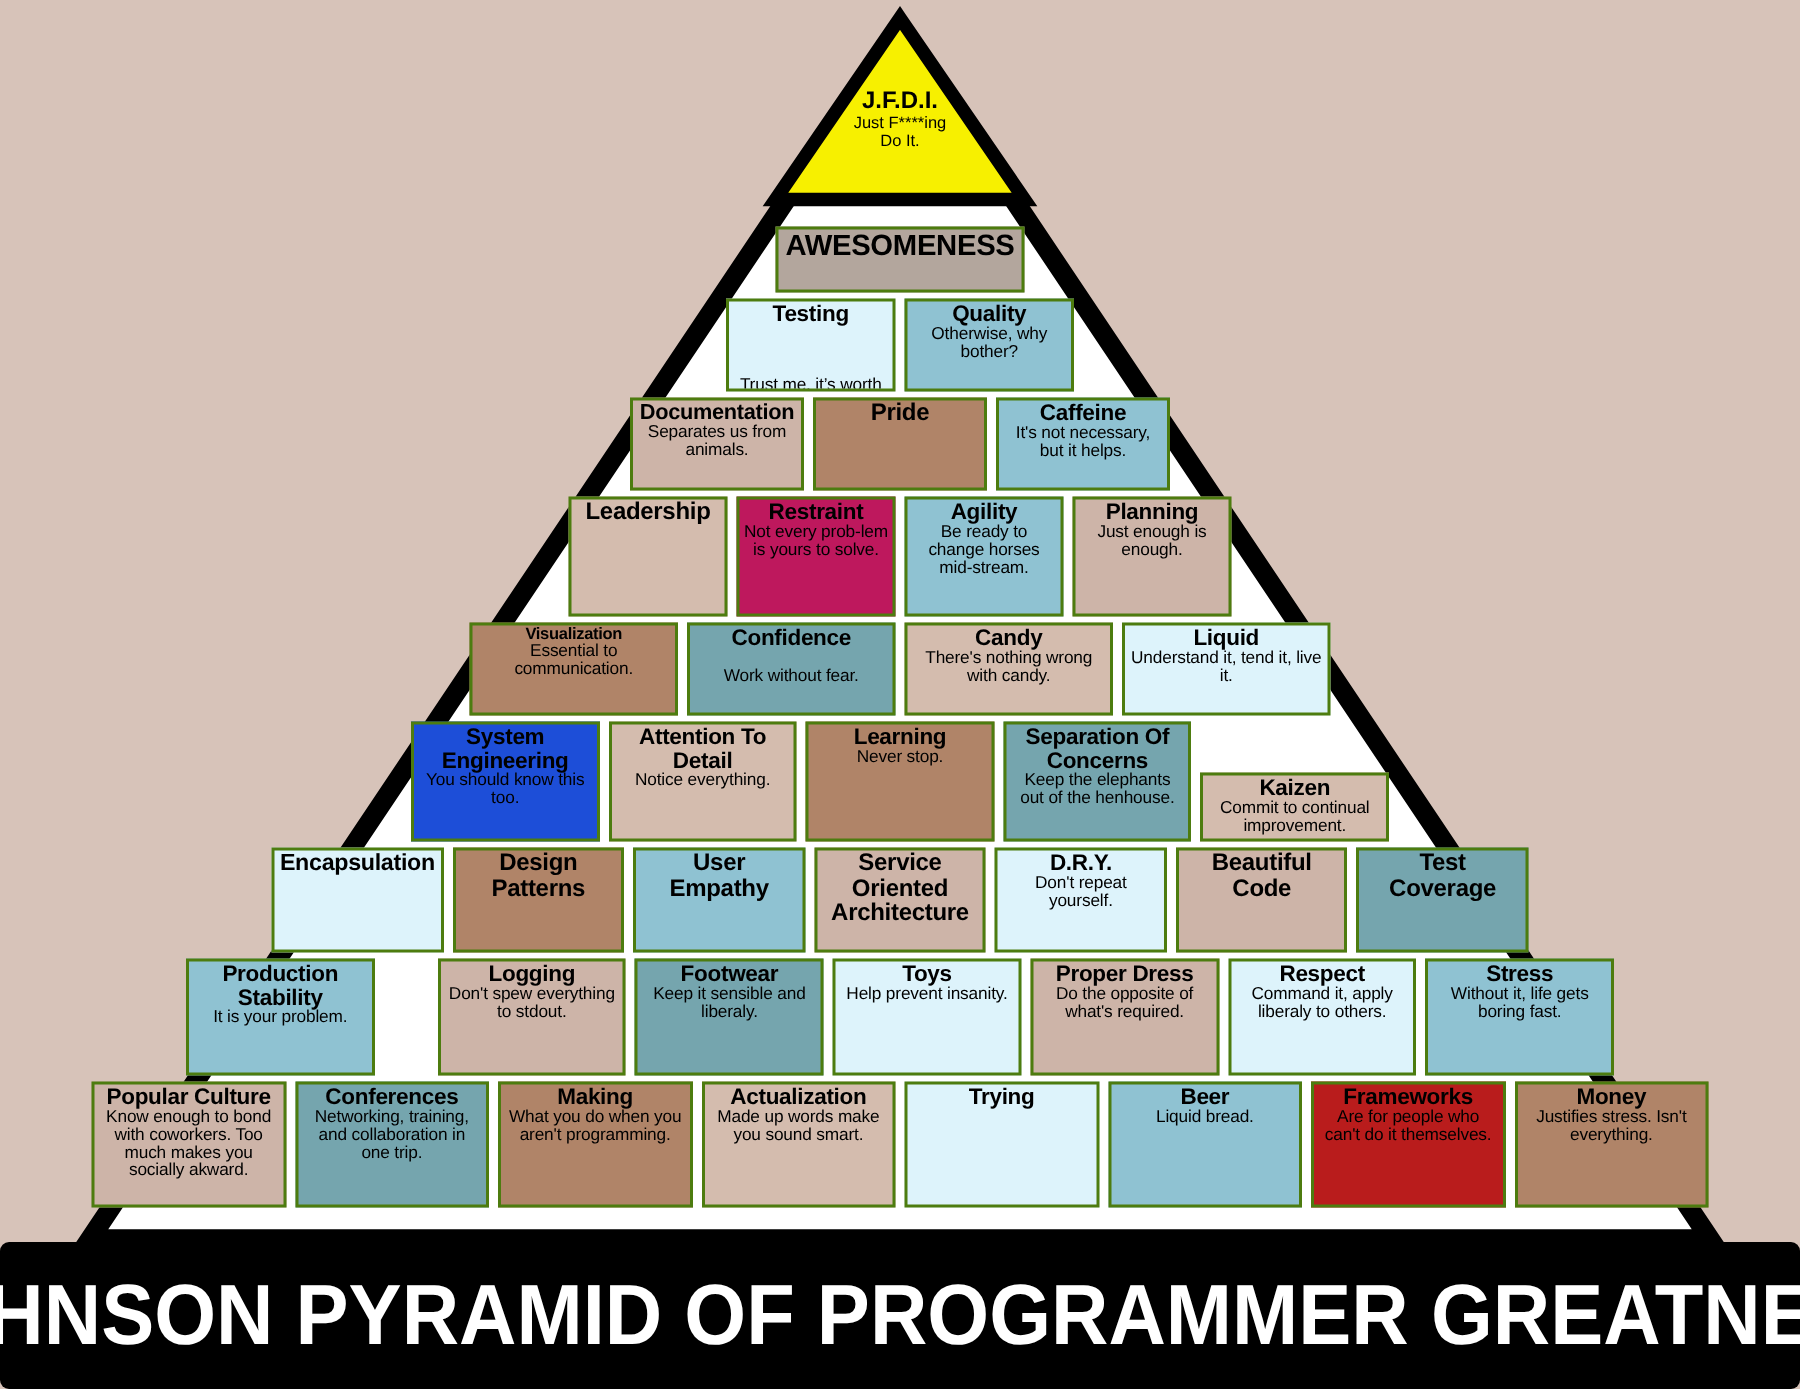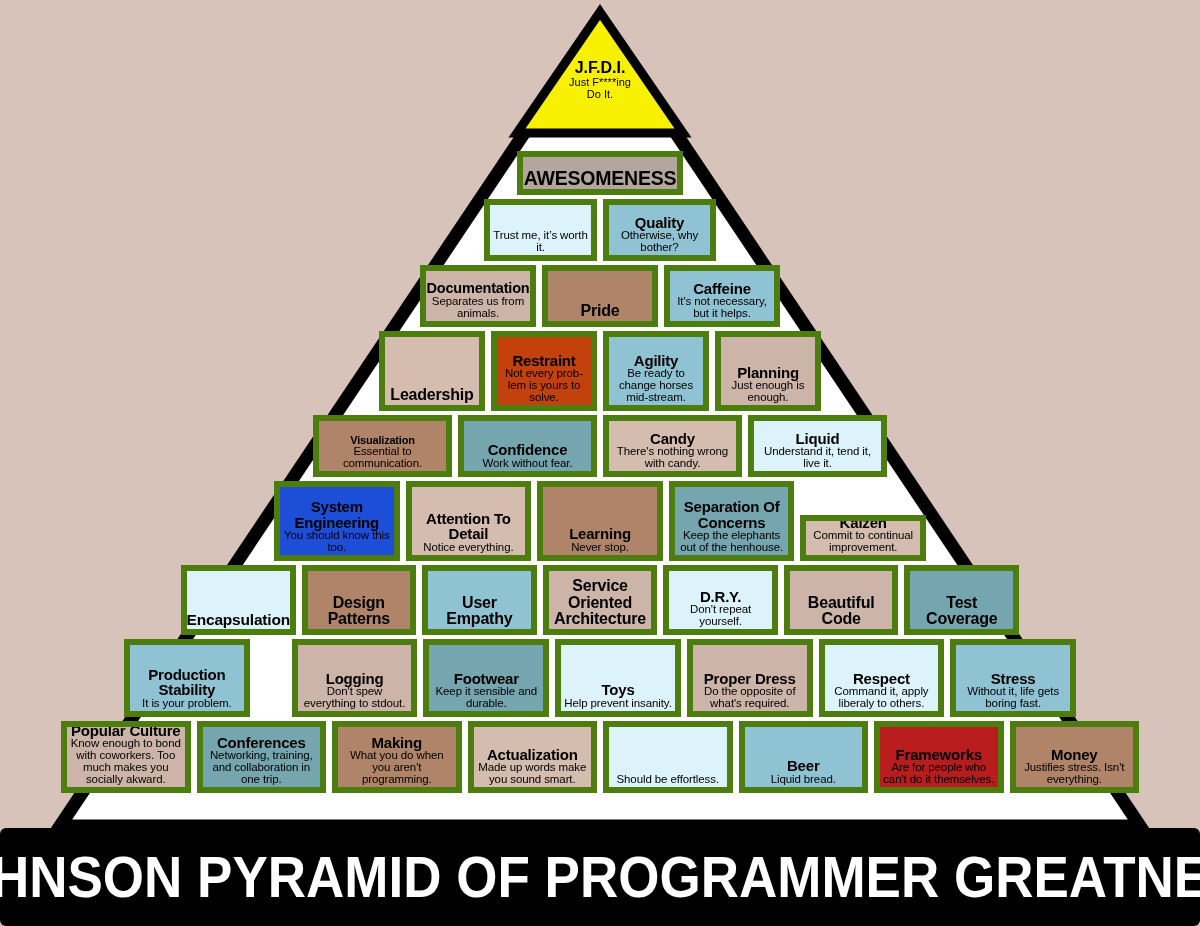--- a/index.html
+++ b/index.html
@@ -31,24 +31,24 @@
   }
   .row {
     position: absolute;
     display: flex;
     justify-content: center;
     align-items: stretch;
     gap: 6px;
   }
   .tile {
     position: relative;
-    border: 6px solid #4d7c0f;
+    border: 2px solid #4d7c0f;
     display: flex;
     flex-direction: column;
-    justify-content: flex-end;
+    justify-content: flex-start;
     align-items: center;
     text-align: center;
     color: #000;
     padding: 1px 3px;
     overflow: hidden;
     line-height: 1.04;
   }
   .tile .t-title {
     font-weight: 600;
     letter-spacing: -0.2px;
@@ -142,39 +142,39 @@
         </div>
         <div class="tile" style="background: rgb(143, 194, 210); flex: 1 1 0px;">
           <div class="t-title" style="font-size: 15px; white-space: nowrap;">Caffeine</div>
           <div class="t-sub" style="font-size: 11.5px;">It's not necessary, but it helps.</div>
         </div>
       </div>
       <div class="row" style="top: 313px; height: 80px; left: 379px; width: 442px;">
         <div class="tile" style="background: rgb(212, 188, 174); flex: 1 1 0px;">
           <div class="t-title" style="font-size: 16px; white-space: nowrap;">Leadership</div>
         </div>
-        <div class="tile" style="background: #c2410c; flex: 1 1 0px;">
+        <div class="tile" style="background: #be185d; flex: 1 1 0px;">
           <div class="t-title" style="font-size: 15px; white-space: nowrap;">Restraint</div>
           <div class="t-sub" style="font-size: 11.5px;">Not every prob-lem is yours to solve.</div>
         </div>
         <div class="tile" style="background: rgb(143, 194, 210); flex: 1 1 0px;">
           <div class="t-title" style="font-size: 15px; white-space: nowrap;">Agility</div>
           <div class="t-sub" style="font-size: 11.5px;">Be ready to change horses mid-stream.</div>
         </div>
         <div class="tile" style="background: rgb(205, 180, 168); flex: 1 1 0px;">
           <div class="t-title" style="font-size: 15px; white-space: nowrap;">Planning</div>
           <div class="t-sub" style="font-size: 11.5px;">Just enough is enough.</div>
         </div>
       </div>
       <div class="row" style="top: 397px; height: 62px; left: 313px; width: 574px;">
         <div class="tile" style="background: rgb(176, 132, 104); flex: 1 1 0px;">
           <div class="t-title" style="font-size: 11px; white-space: nowrap;">Visualization</div>
           <div class="t-sub" style="font-size: 11.5px;">Essential to communication.</div>
         </div>
-        <div class="tile" style="background: rgb(117, 165, 174); flex: 1 1 0px;">
+        <div class="tile" style="background: rgb(117, 165, 174); flex: 1 1 0px; gap: 12px;">
           <div class="t-title" style="font-size: 15px; white-space: nowrap;">Confidence</div>
           <div class="t-sub" style="font-size: 11.5px;">Work without fear.</div>
         </div>
         <div class="tile" style="background: rgb(212, 188, 174); flex: 1 1 0px;">
           <div class="t-title" style="font-size: 15px; white-space: nowrap;">Candy</div>
           <div class="t-sub" style="font-size: 11.5px;">There's nothing wrong with candy.</div>
         </div>
         <div class="tile" style="background: rgb(221, 243, 251); flex: 1 1 0px;">
           <div class="t-title" style="font-size: 15px; white-space: nowrap;">Liquid</div>
           <div class="t-sub" style="font-size: 11.5px;">Understand it, tend it, live it.</div>
@@ -230,40 +230,40 @@
         <div class="tile" style="background: rgb(143, 194, 210); flex: 1 1 0px;">
           <div class="t-title" style="font-size: 15px; white-space: normal;">Production Stability</div>
           <div class="t-sub" style="font-size: 11.5px;">It is your problem.</div>
         </div>
         <div class="tile" style="background: rgb(205, 180, 168); flex: 1 1 0px; margin-left: 36px;">
           <div class="t-title" style="font-size: 15px; white-space: nowrap;">Logging</div>
           <div class="t-sub" style="font-size: 11.5px;">Don't spew everything to stdout.</div>
         </div>
         <div class="tile" style="background: rgb(117, 165, 174); flex: 1 1 0px;">
           <div class="t-title" style="font-size: 15px; white-space: nowrap;">Footwear</div>
-          <div class="t-sub" style="font-size: 11.5px;">Keep it sensible and durable.</div>
+          <div class="t-sub" style="font-size: 11.5px;">Keep it sensible and liberaly.</div>
         </div>
         <div class="tile" style="background: rgb(221, 243, 251); flex: 1 1 0px;">
           <div class="t-title" style="font-size: 15px; white-space: nowrap;">Toys</div>
           <div class="t-sub" style="font-size: 11.5px;">Help prevent insanity.</div>
         </div>
         <div class="tile" style="background: rgb(205, 180, 168); flex: 1 1 0px;">
           <div class="t-title" style="font-size: 15px; white-space: normal;">Proper Dress</div>
           <div class="t-sub" style="font-size: 11.5px;">Do the opposite of what's required.</div>
         </div>
         <div class="tile" style="background: rgb(221, 243, 251); flex: 1 1 0px;">
           <div class="t-title" style="font-size: 15px; white-space: nowrap;">Respect</div>
           <div class="t-sub" style="font-size: 11.5px;">Command it, apply liberaly to others.</div>
         </div>
         <div class="tile" style="background: rgb(143, 194, 210); flex: 1 1 0px;">
           <div class="t-title" style="font-size: 15px; white-space: nowrap;">Stress</div>
           <div class="t-sub" style="font-size: 11.5px;">Without it, life gets boring fast.</div>
         </div>
       </div>
-      <div class="row" style="top: 703px; height: 72px; left: 61px; width: 1078px;">
+      <div class="row" style="top: 703px; height: 84px; left: 61px; width: 1078px;">
         <div class="tile" style="background: rgb(205, 180, 168); flex: 1 1 0px;">
           <div class="t-title" style="font-size: 15px; white-space: normal;">Popular Culture</div>
           <div class="t-sub" style="font-size: 11.5px;">Know enough to bond with coworkers. Too much makes you socially akward.</div>
         </div>
         <div class="tile" style="background: rgb(117, 165, 174); flex: 1 1 0px;">
           <div class="t-title" style="font-size: 15px; white-space: nowrap;">Conferences</div>
           <div class="t-sub" style="font-size: 11.5px;">Networking, training, and collaboration in one trip.</div>
         </div>
         <div class="tile" style="background: rgb(176, 132, 104); flex: 1 1 0px;">
           <div class="t-title" style="font-size: 15px; white-space: nowrap;">Making</div>

